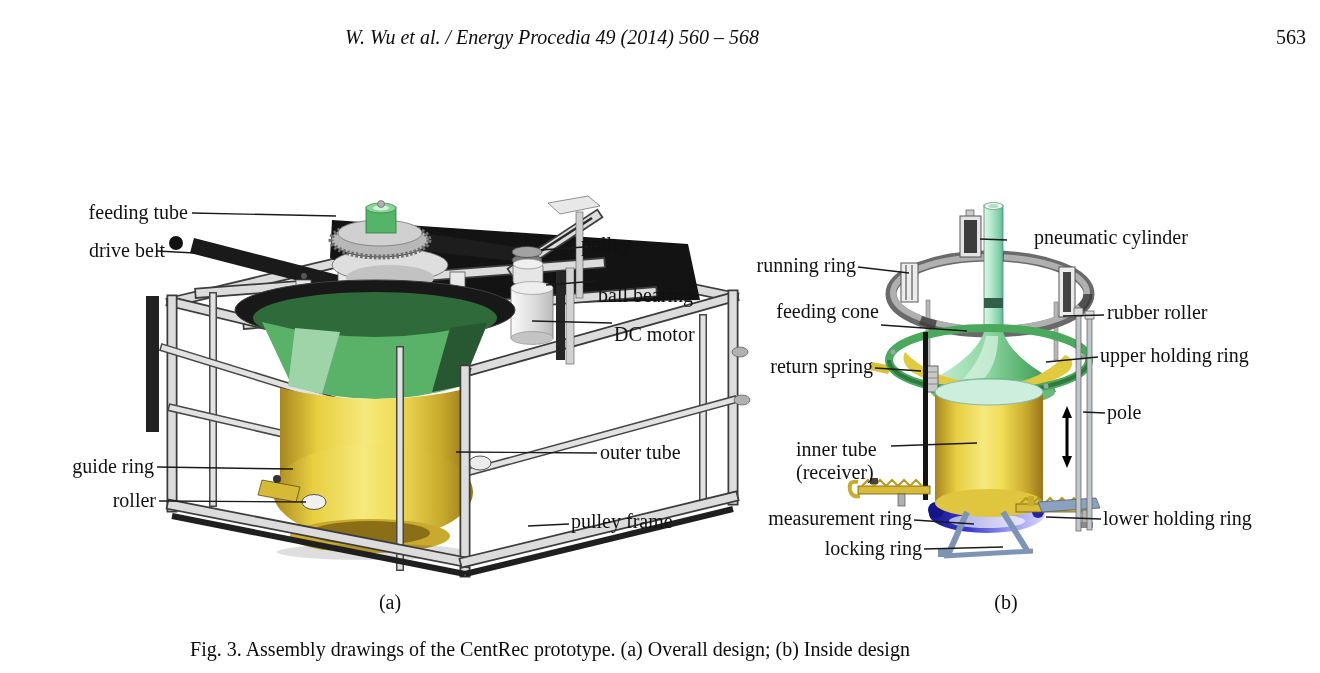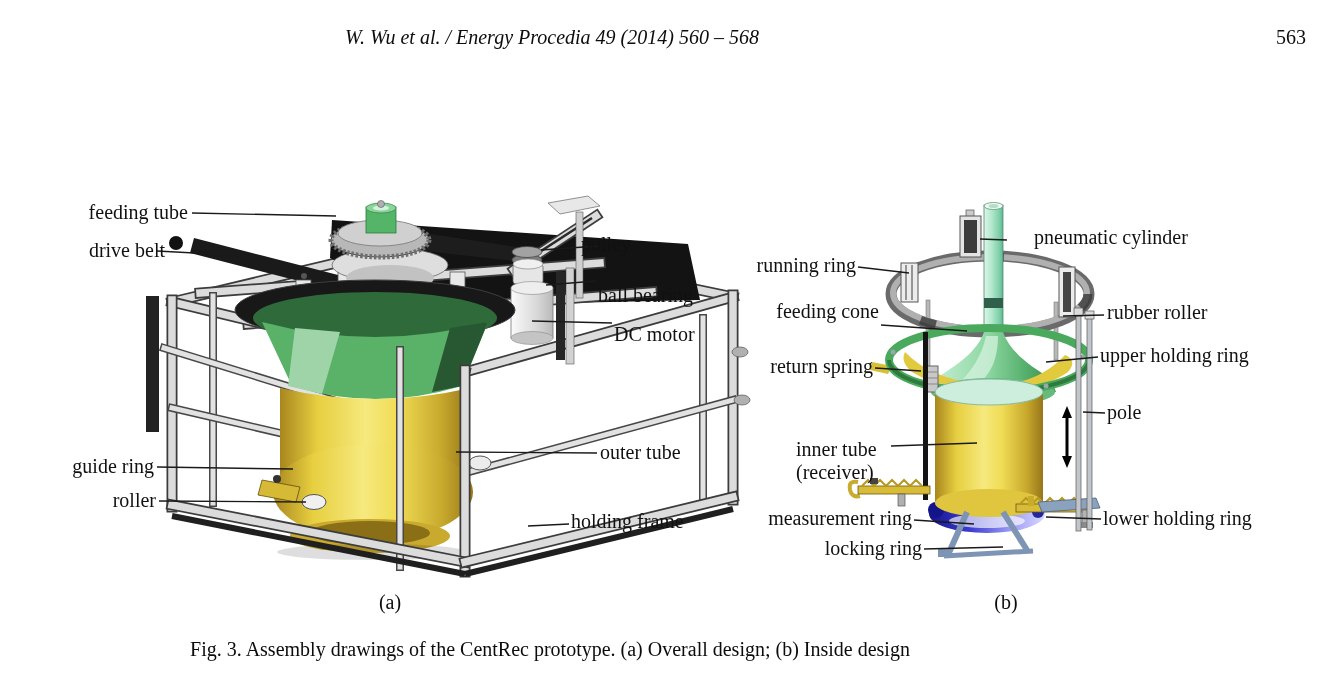--- a/index.html
+++ b/index.html
@@ -326,21 +326,21 @@
   </svg>
 
   <div class="lbl r" style="left:0;width:188px;top:201px;">feeding tube</div>
   <div class="lbl r" style="left:0;width:153px;top:239px;padding-left:12px;">drive belt</div>
   <div class="lbl" style="left:581px;top:233px;">pulley</div>
   <div class="lbl" style="left:598px;top:268px;margin-top:16px;">ball bearing</div>
   <div class="lbl" style="left:614px;top:311px;margin-top:12px;">DC motor</div>
   <div class="lbl" style="left:600px;top:441px;">outer tube</div>
   <div class="lbl r" style="left:0;width:154px;top:455px;">guide ring</div>
   <div class="lbl r" style="left:0;width:156px;top:489px;">roller</div>
-  <div class="lbl" style="left:571px;top:510px;">holding frame</div>
+  <div class="lbl" style="left:571px;top:510px;">pulley frame</div>
 
   <div class="lbl r" style="left:656px;width:200px;top:254px;">running ring</div>
   <div class="lbl" style="left:1010px;top:226px;margin-left:24px;">pneumatic cylinder</div>
   <div class="lbl r" style="left:679px;width:200px;top:300px;">feeding cone</div>
   <div class="lbl" style="left:1107px;top:301px;">rubber roller</div>
   <div class="lbl r" style="left:673px;width:200px;top:355px;">return spring</div>
   <div class="lbl" style="left:1100px;top:344px;">upper holding ring</div>
   <div class="lbl2" style="left:796px;top:427px;margin-top:11px;">
     <div>inner tube</div>
     <div>(receiver)</div>

